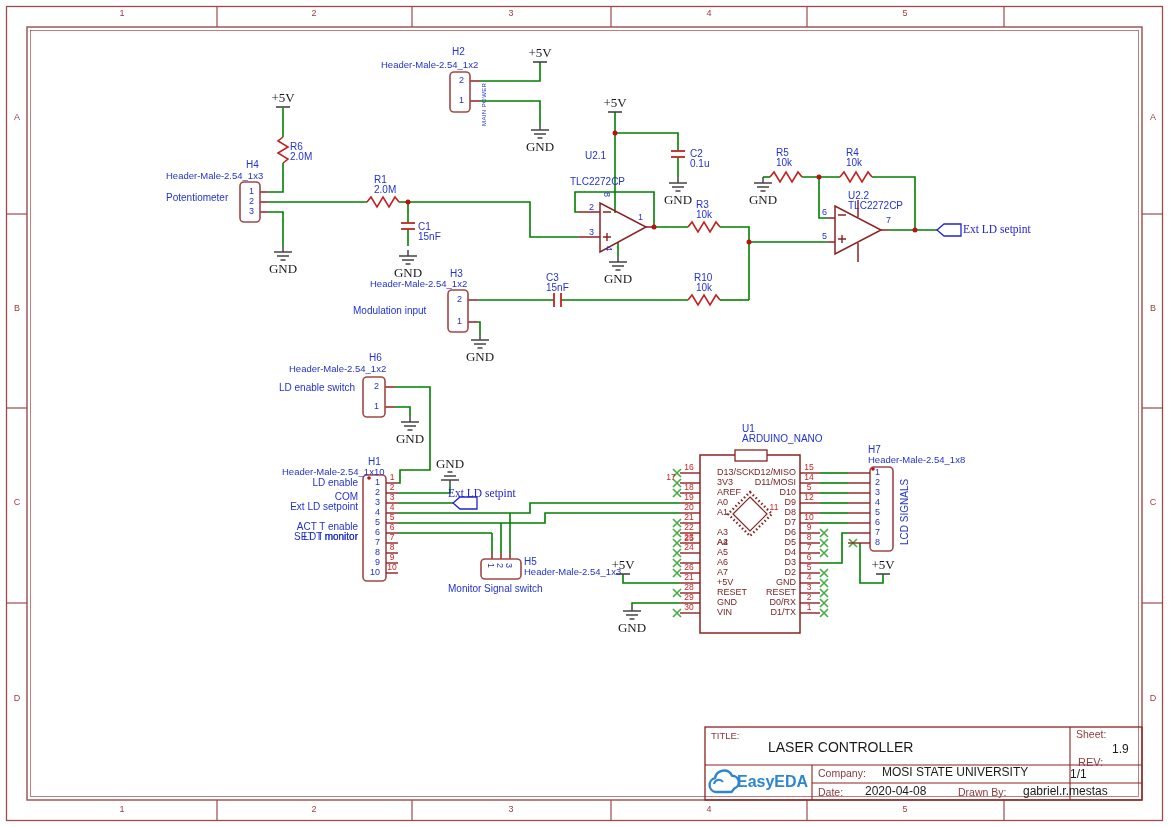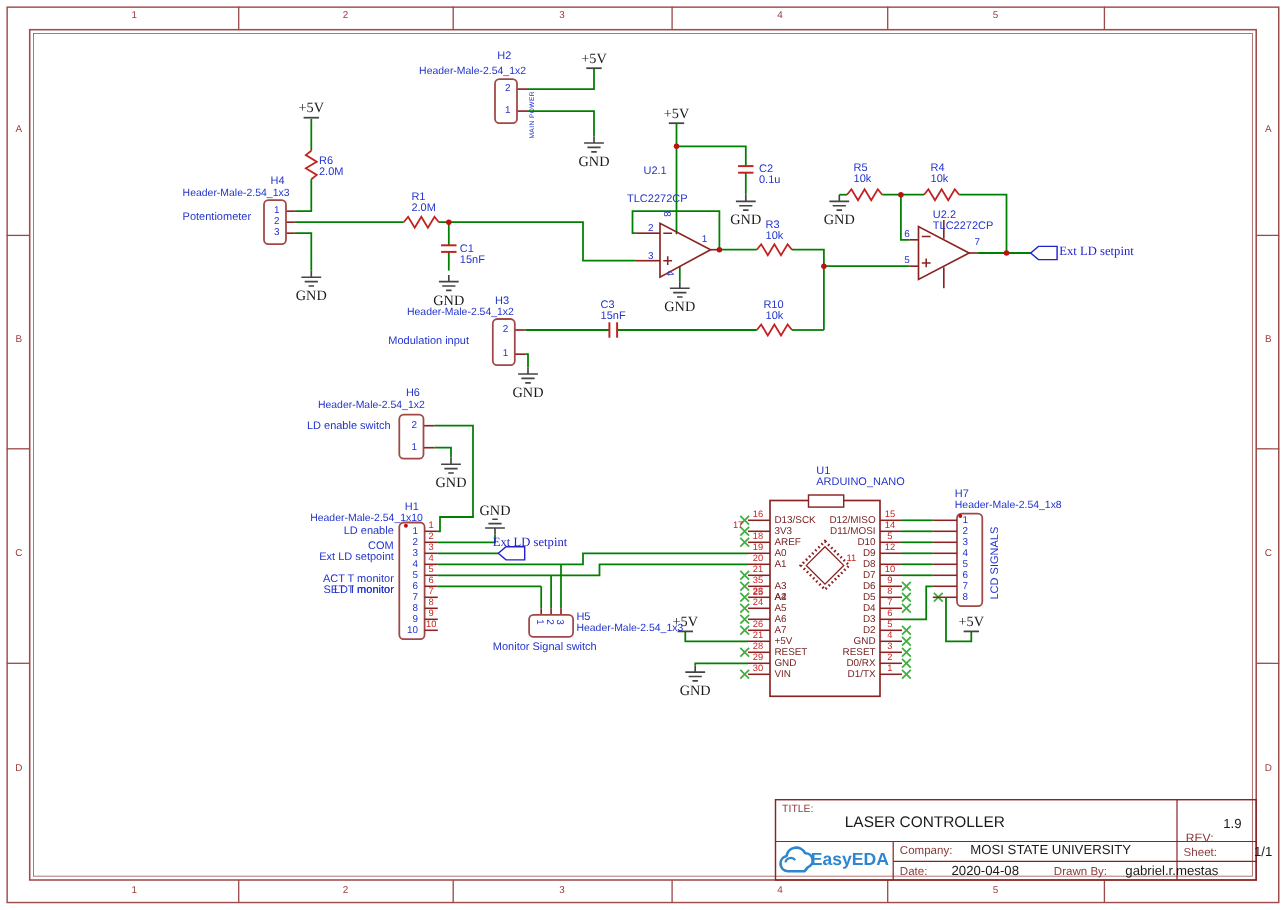--- a/index.html
+++ b/index.html
@@ -7,21 +7,21 @@
           font-family:"Liberation Sans",sans-serif;}
   #wires-layer{position:absolute;left:0;top:0;}
   .lbl{position:absolute;white-space:nowrap;line-height:1.1;}
   .blue{color:#2233cc;font-size:10px;}
   .blue9{color:#2233cc;font-size:9.5px;}
   .pwr{color:#1a1a1a;font-family:"Liberation Serif",serif;font-size:13px;text-align:center;width:40px;}
   .net{color:#2222cc;font-family:"Liberation Serif",serif;font-size:11.5px;}
   .frameLbl{color:#9d3a3a;font-size:9px;text-align:center;width:20px;}
   .pinred{color:#cc2222;font-size:8.5px;text-align:center;width:20px;}
   .pinblue{color:#2233cc;font-size:9px;}
-  .apin{color:#7a2424;font-size:9px;}
+  .apin{color:#7a2424;font-size:9px;margin-left:13px;}
   .tbl{color:#8b3a3a;font-size:9.5px;}
   .tbv{color:#1a1a1a;font-size:12px;}
   .rot{transform:rotate(-90deg);transform-origin:0 0;}
   .rotcw{transform:rotate(90deg);transform-origin:0 0;}
 </style>
 </head>
 <body>
 
 <div id="canvas">
   <svg id="wires-layer" width="1169" height="827" viewBox="0 0 1169 827">
@@ -313,22 +313,22 @@
 
   <div class="lbl net" style="left:448px;top:487px">Ext LD setpint</div>
   <div class="lbl net" style="left:963px;top:223px">Ext LD setpint</div>
 
   <div class="lbl tbl" style="left:711px;top:731px">TITLE:</div>
   <div class="lbl" style="left:768px;top:740px;font-size:14px;color:#1a1a1a">LASER CONTROLLER</div>
   <div class="lbl tbl" style="left:1078px;top:756px;font-size:11px">REV:</div>
   <div class="lbl tbv" style="left:1112px;top:743px">1.9</div>
   <div class="lbl tbl" style="left:818px;top:768px;font-size:10.5px">Company:</div>
   <div class="lbl tbv" style="left:882px;top:766px">MOSI STATE UNIVERSITY</div>
-  <div class="lbl tbl" style="left:1076px;top:770px;font-size:10.5px">Sheet:</div>
-  <div class="lbl tbv" style="left:1140px;top:768px">1/1</div>
+  <div class="lbl tbl" style="left:1076px;top:729px;font-size:10.5px">Sheet:</div>
+  <div class="lbl tbv" style="left:1070px;top:768px">1/1</div>
   <div class="lbl tbl" style="left:818px;top:787px;font-size:10.5px">Date:</div>
   <div class="lbl tbv" style="left:865px;top:785px">2020-04-08</div>
   <div class="lbl tbl" style="left:958px;top:787px;font-size:10.5px">Drawn By:</div>
   <div class="lbl tbv" style="left:1023px;top:785px">gabriel.r.mestas</div>
   <div class="lbl" style="left:737px;top:773px;font-size:16px;font-weight:bold;color:#2e85d0">EasyEDA</div>
 <div class="lbl frameLbl" style="left:112px;top:9px">1</div>
     <div class="lbl frameLbl" style="left:112px;top:805px">1</div>
     <div class="lbl frameLbl" style="left:304px;top:9px">2</div>
     <div class="lbl frameLbl" style="left:304px;top:805px">2</div>
     <div class="lbl frameLbl" style="left:501px;top:9px">3</div>
@@ -365,21 +365,21 @@
     <div class="lbl pinred" style="left:661px;top:473px">17</div>
     <div class="lbl apin" style="left:704px;top:478px">3V3</div>
     <div class="lbl pinred" style="left:679px;top:483px">18</div>
     <div class="lbl apin" style="left:704px;top:488px">AREF</div>
     <div class="lbl pinred" style="left:679px;top:493px">19</div>
     <div class="lbl apin" style="left:704px;top:498px">A0</div>
     <div class="lbl pinred" style="left:679px;top:503px">20</div>
     <div class="lbl apin" style="left:704px;top:508px">A1</div>
     <div class="lbl pinred" style="left:679px;top:513px">21</div>
     <div class="lbl apin" style="left:704px;top:538px">A2</div>
-    <div class="lbl pinred" style="left:679px;top:523px">35</div>
+    <div class="lbl pinred" style="left:679px;top:523px">22</div>
     <div class="lbl apin" style="left:704px;top:528px">A3</div>
     <div class="lbl pinred" style="left:679px;top:533px">23</div>
     <div class="lbl apin" style="left:704px;top:538px">A4</div>
     <div class="lbl pinred" style="left:679px;top:543px">24</div>
     <div class="lbl apin" style="left:704px;top:548px">A5</div>
     <div class="lbl pinred" style="left:679px;top:534px">25</div>
     <div class="lbl apin" style="left:704px;top:558px">A6</div>
     <div class="lbl pinred" style="left:679px;top:563px">26</div>
     <div class="lbl apin" style="left:704px;top:568px">A7</div>
     <div class="lbl pinred" style="left:679px;top:573px">21</div>
@@ -437,21 +437,21 @@
     <div class="lbl pinred" style="left:382px;top:543px">8</div>
     <div class="lbl pinblue" style="left:364px;width:16px;text-align:right;top:548px">8</div>
     <div class="lbl pinred" style="left:382px;top:553px">9</div>
     <div class="lbl pinblue" style="left:364px;width:16px;text-align:right;top:558px">9</div>
     <div class="lbl pinred" style="left:382px;top:563px">10</div>
     <div class="lbl pinblue" style="left:364px;width:16px;text-align:right;top:568px">10</div>
     <div class="lbl blue" style="right:811px;top:477px;text-align:right">LD enable</div>
     <div class="lbl blue" style="right:811px;top:491px;text-align:right">COM</div>
     <div class="lbl blue" style="right:811px;top:501px;text-align:right">Ext LD setpoint</div>
     <div class="lbl blue" style="right:811px;top:531px;text-align:right">LD I monitor</div>
-    <div class="lbl blue" style="right:811px;top:521px;text-align:right">ACT T monitor</div>
+    <div class="lbl blue" style="right:811px;top:521px;text-align:right">ACT T enable</div>
     <div class="lbl blue" style="right:811px;top:531px;text-align:right">SET T monitor</div>
     <div class="lbl pinblue" style="left:875px;top:468px">1</div>
     <div class="lbl pinblue" style="left:875px;top:478px">2</div>
     <div class="lbl pinblue" style="left:875px;top:488px">3</div>
     <div class="lbl pinblue" style="left:875px;top:498px">4</div>
     <div class="lbl pinblue" style="left:875px;top:508px">5</div>
     <div class="lbl pinblue" style="left:875px;top:518px">6</div>
     <div class="lbl pinblue" style="left:875px;top:528px">7</div>
     <div class="lbl pinblue" style="left:875px;top:538px">8</div>
     <div class="lbl pinblue rotcw" style="left:495px;top:563px;font-size:9px">1</div>

